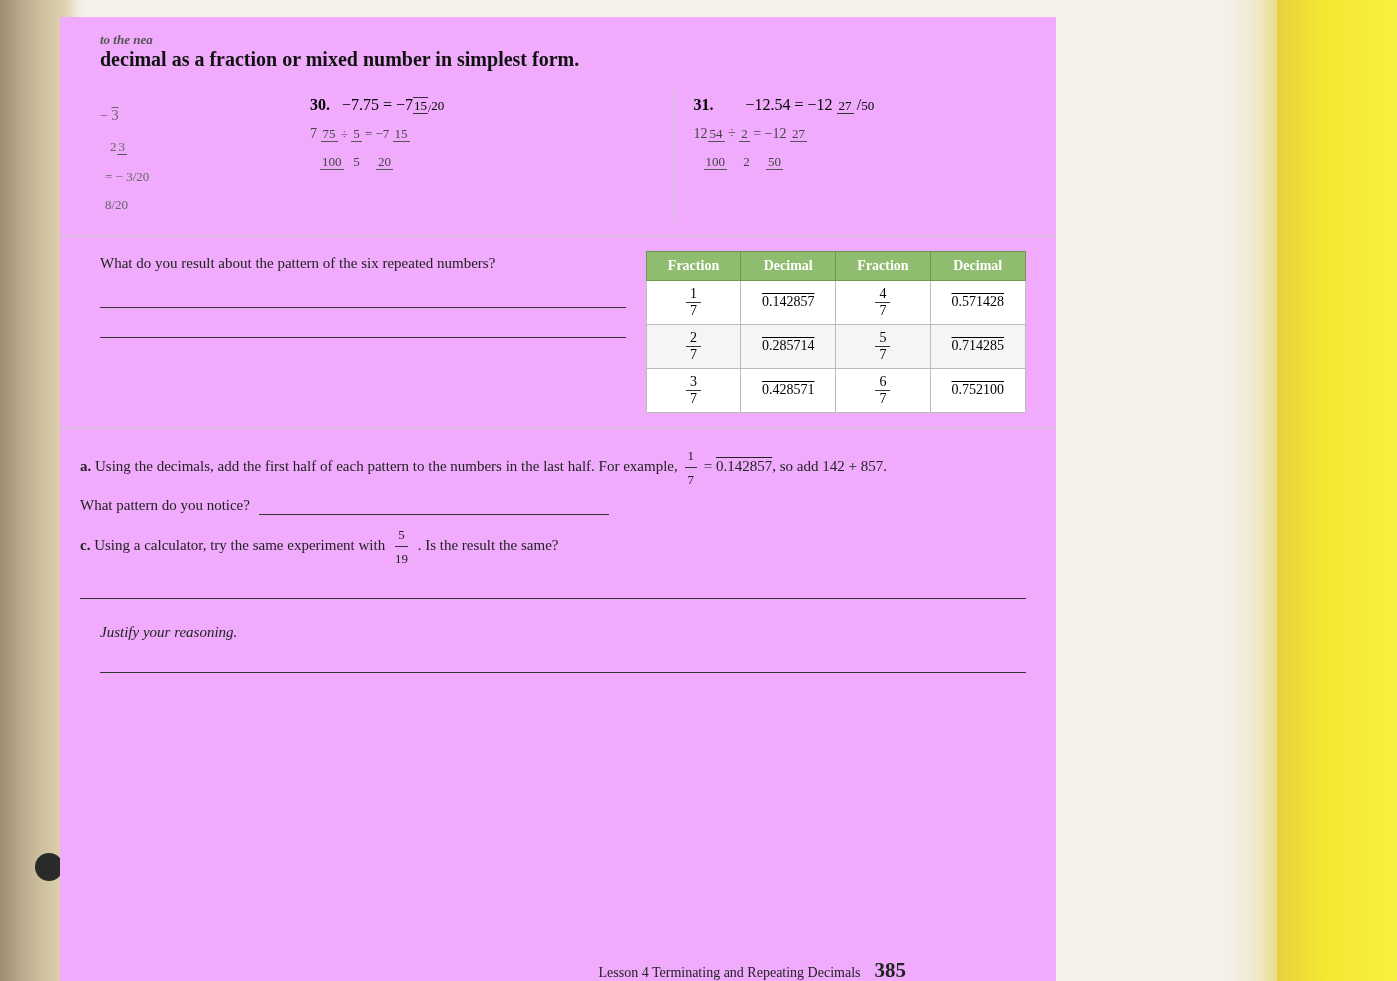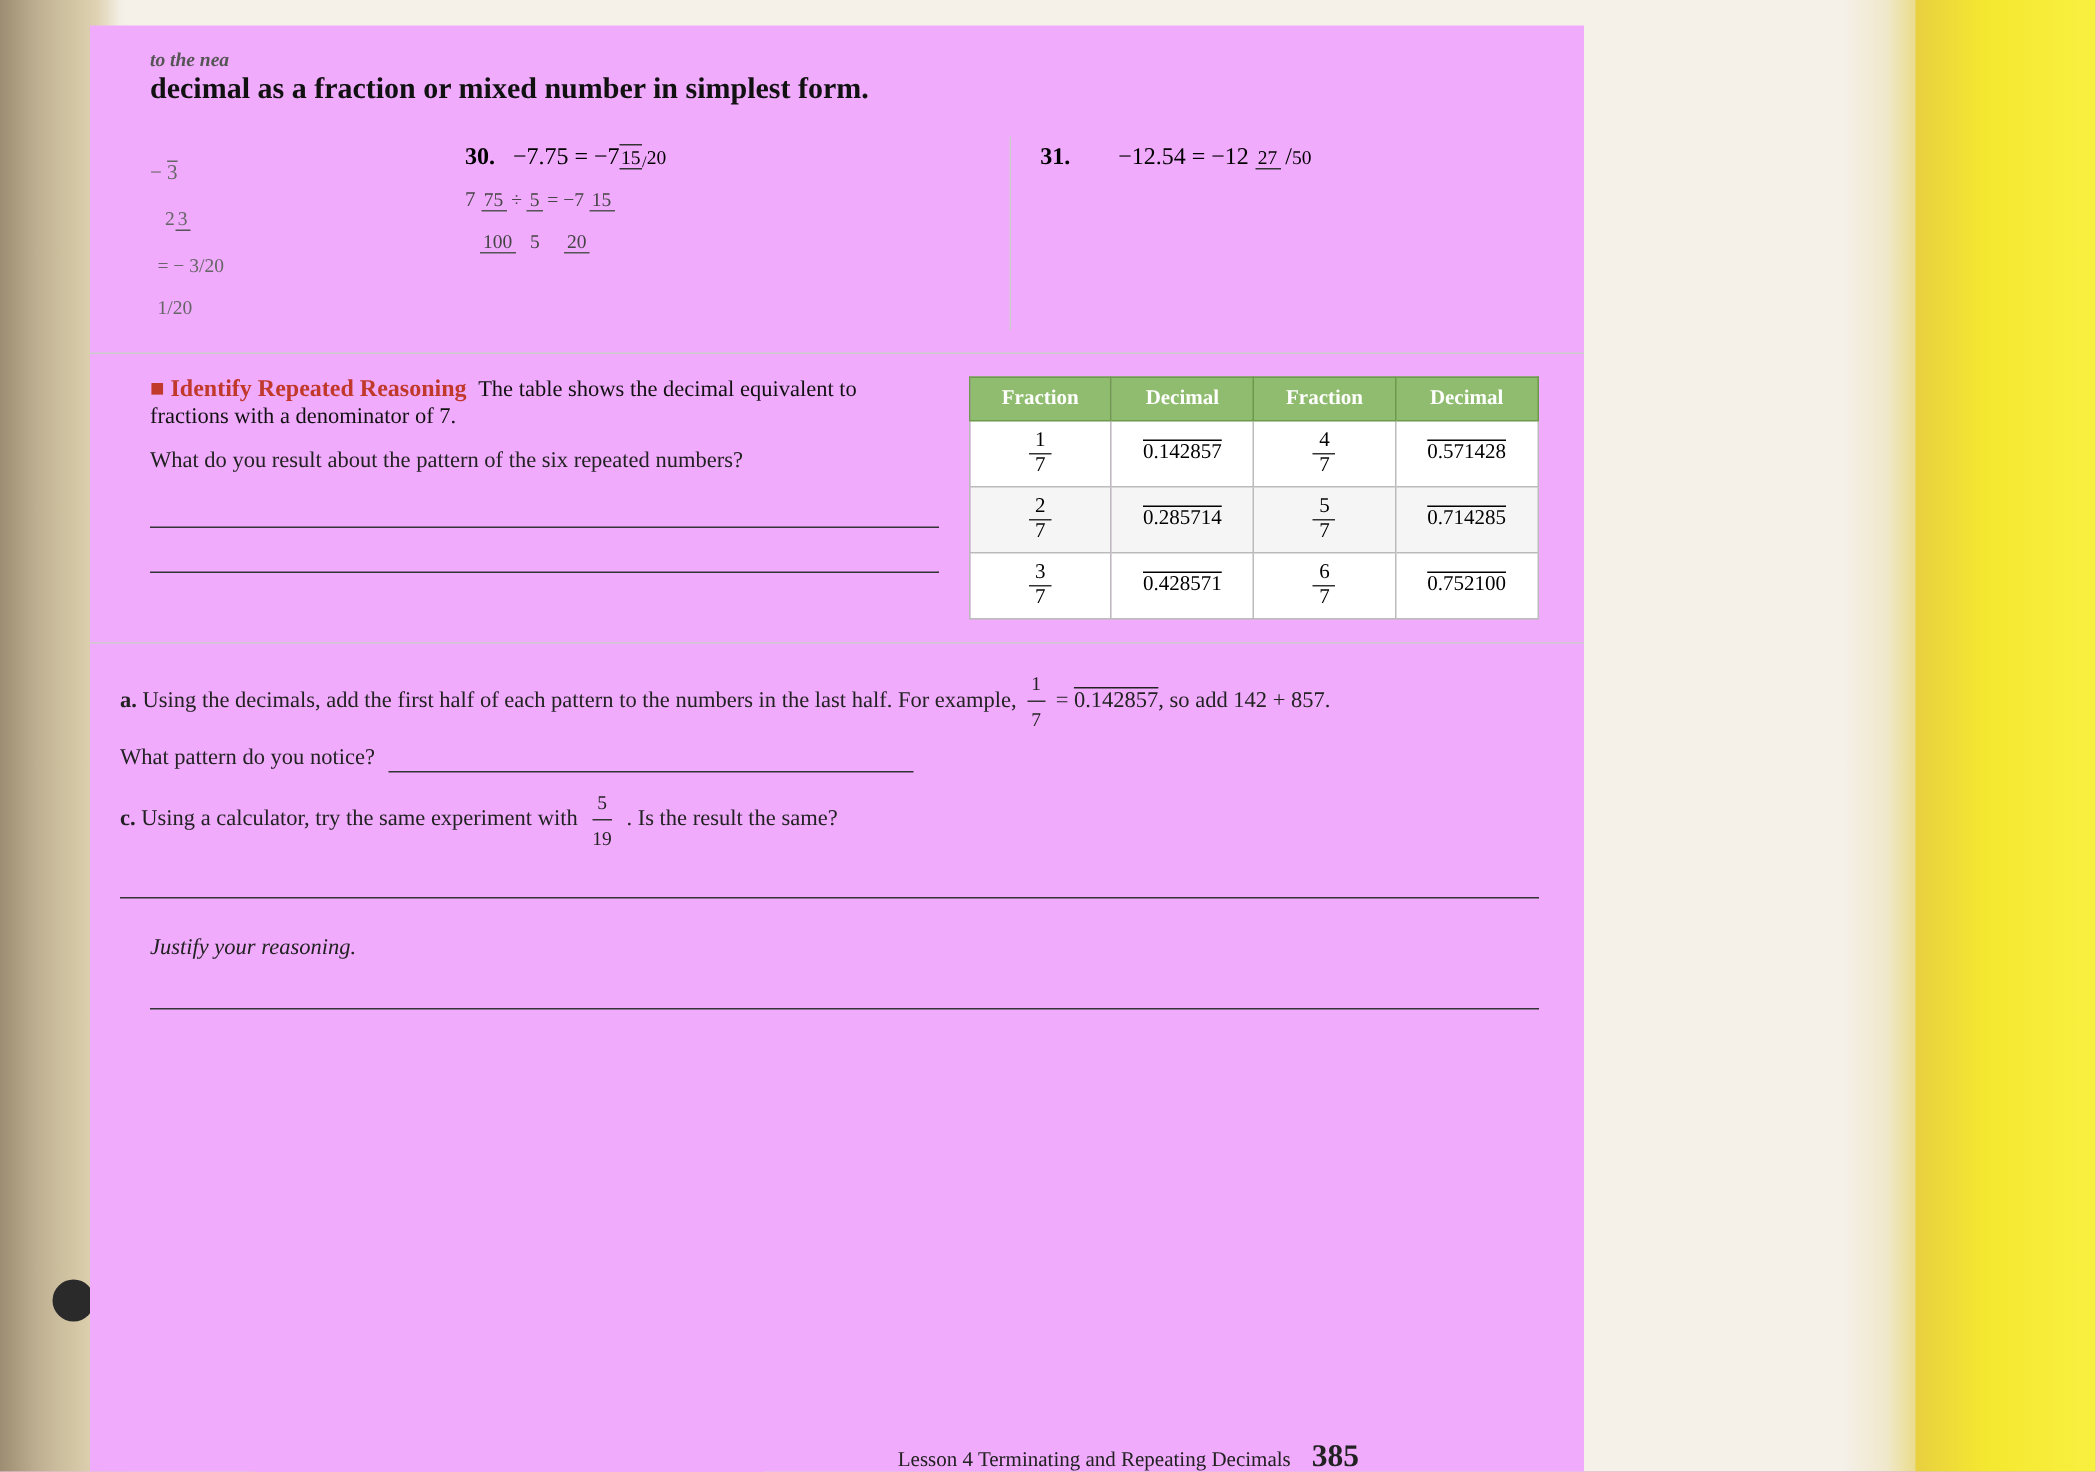--- a/index.html
+++ b/index.html
@@ -124,21 +124,21 @@
   </div>
 
   <div style="display:flex; padding: 5px 30px 5px 40px; gap:30px; border-bottom: 1px solid #ccc; padding-bottom:15px;">
 
     <div style="width:180px; font-family:'Comic Sans MS',cursive; font-size:14px; color:#666; line-height:2.2; padding-top:10px;">
       <div>− <span style="text-decoration:overline;">3</span></div>
       <div style="padding-left:10px;">
         <span style="font-size:13px;">2<span style="border-bottom:1px solid #555; padding:0 2px;">3</span></span>
       </div>
       <div style="font-size:13px; padding-left:5px;">= − <span style="font-size:13px;">3/20</span></div>
-      <div style="font-size:13px; padding-left:5px;">1/20</div>
+      <div style="font-size:13px; padding-left:5px;">8/20</div>
     </div>
 
     <div style="flex:1; padding-top:5px;">
       <div style="font-size:16px; font-weight:bold; margin-bottom:6px;">
         <span>30.</span>
         &nbsp;
         <span style="font-family:'Comic Sans MS',cursive; font-weight:normal;">
           −7.75 = −7<span style="font-size:13px; vertical-align:middle; border-top: 1px solid #333; border-bottom:1px solid #333; padding:0 1px;">15</span><span style="vertical-align:bottom; font-size:11px;">/</span><span style="font-size:13px;">20</span>
         </span>
       </div>
@@ -164,31 +164,40 @@
       <div style="font-size:16px; font-weight:bold; margin-bottom:6px;">
         <span>31.</span>
         &nbsp;
         <span style="font-family:'Comic Sans MS',cursive; font-weight:normal;margin-left:20px;">
           −12.54 = −12
           <span style="font-size:13px; position:relative;">
             <span style="border-bottom:1px solid #333; padding:0 2px;">27</span>
           </span>/<span style="font-size:13px;">50</span>
         </span>
       </div>
+      <div style="font-family:'Comic Sans MS',cursive; font-size:14px; color:#444; line-height:2;">
+        <div>
+          12<span style="border-bottom:1px solid #555; padding:0 2px; font-size:13px;">54</span> ÷ 
+          <span style="border-bottom:1px solid #555; padding:0 2px; font-size:13px;">2</span> = −12
+          <span style="border-bottom:1px solid #555; padding:0 2px; font-size:13px;">27</span>
+        </div>
+        <div style="padding-left:10px;">
+          <span style="font-size:13px;">
+            <span style="border-bottom:1px solid #555; padding:0 2px;">100</span> &nbsp; &nbsp; 2 &nbsp; &nbsp;
+            <span style="border-bottom:1px solid #555; padding:0 2px;">50</span>
+          </span>
+        </div>
+      </div>
     </div>
 
   </div>
 
   <div style="display:flex; padding: 15px 30px 10px 40px; gap:20px; align-items:flex-start; border-bottom:1px solid #ccc; padding-bottom:15px;">
 
     <div style="flex:1; max-width:540px;">
-      <div style="margin-bottom:8px;">
-        <span style="font-size:16px; font-weight:bold; color:#c0392b;">■ Identify Repeated Reasoning</span>
-        <span style="font-size:15px; color:#111;">&nbsp;The table shows the decimal equivalent to fractions with a denominator of 7.</span>
-      </div>
       <div style="font-size:15px; color:#222; line-height:1.7; margin-bottom:8px;">
         What do you result about the pattern of the six repeated numbers?
       </div>
       <div style="border-bottom:1px solid #333; margin-bottom:6px; height:24px;"></div>
       <div style="border-bottom:1px solid #333; margin-bottom:6px; height:24px;"></div>
     </div>
 
     <div>
       <table class="fraction-table">
         <thead>

